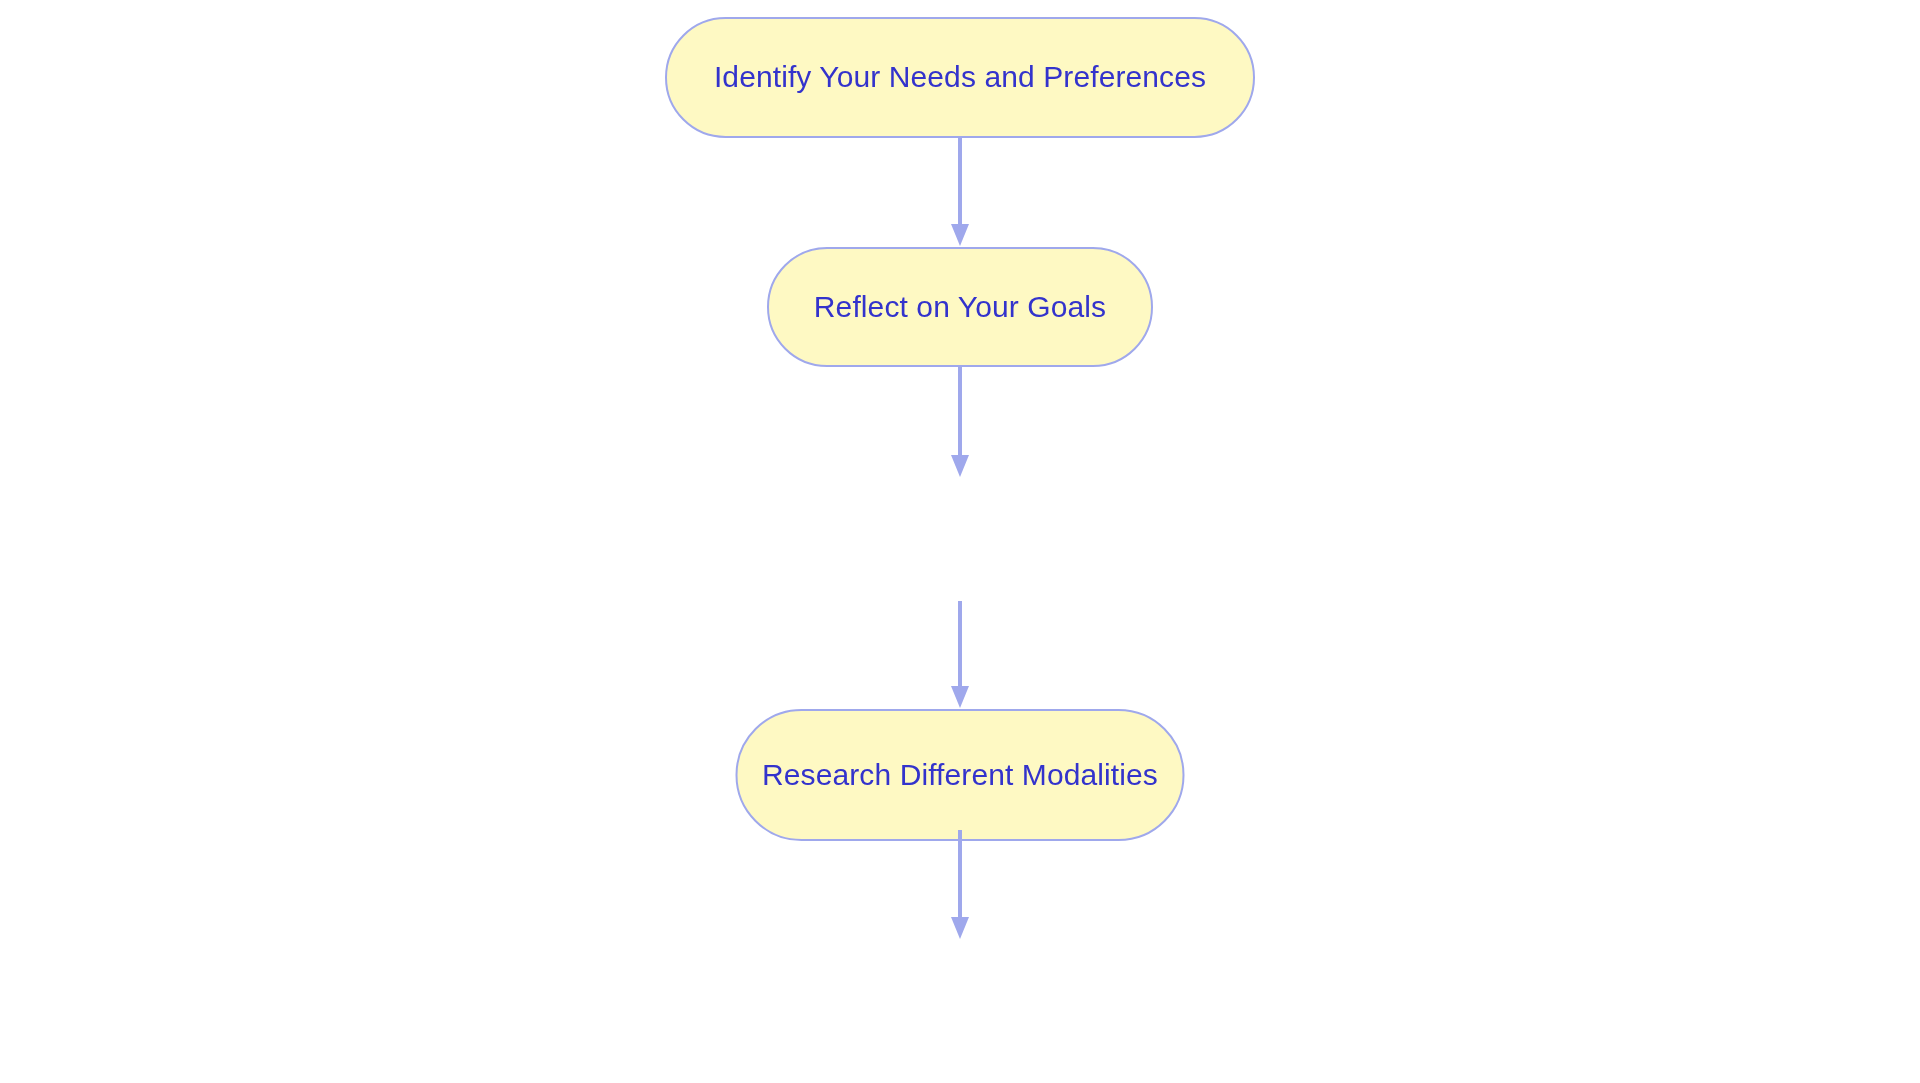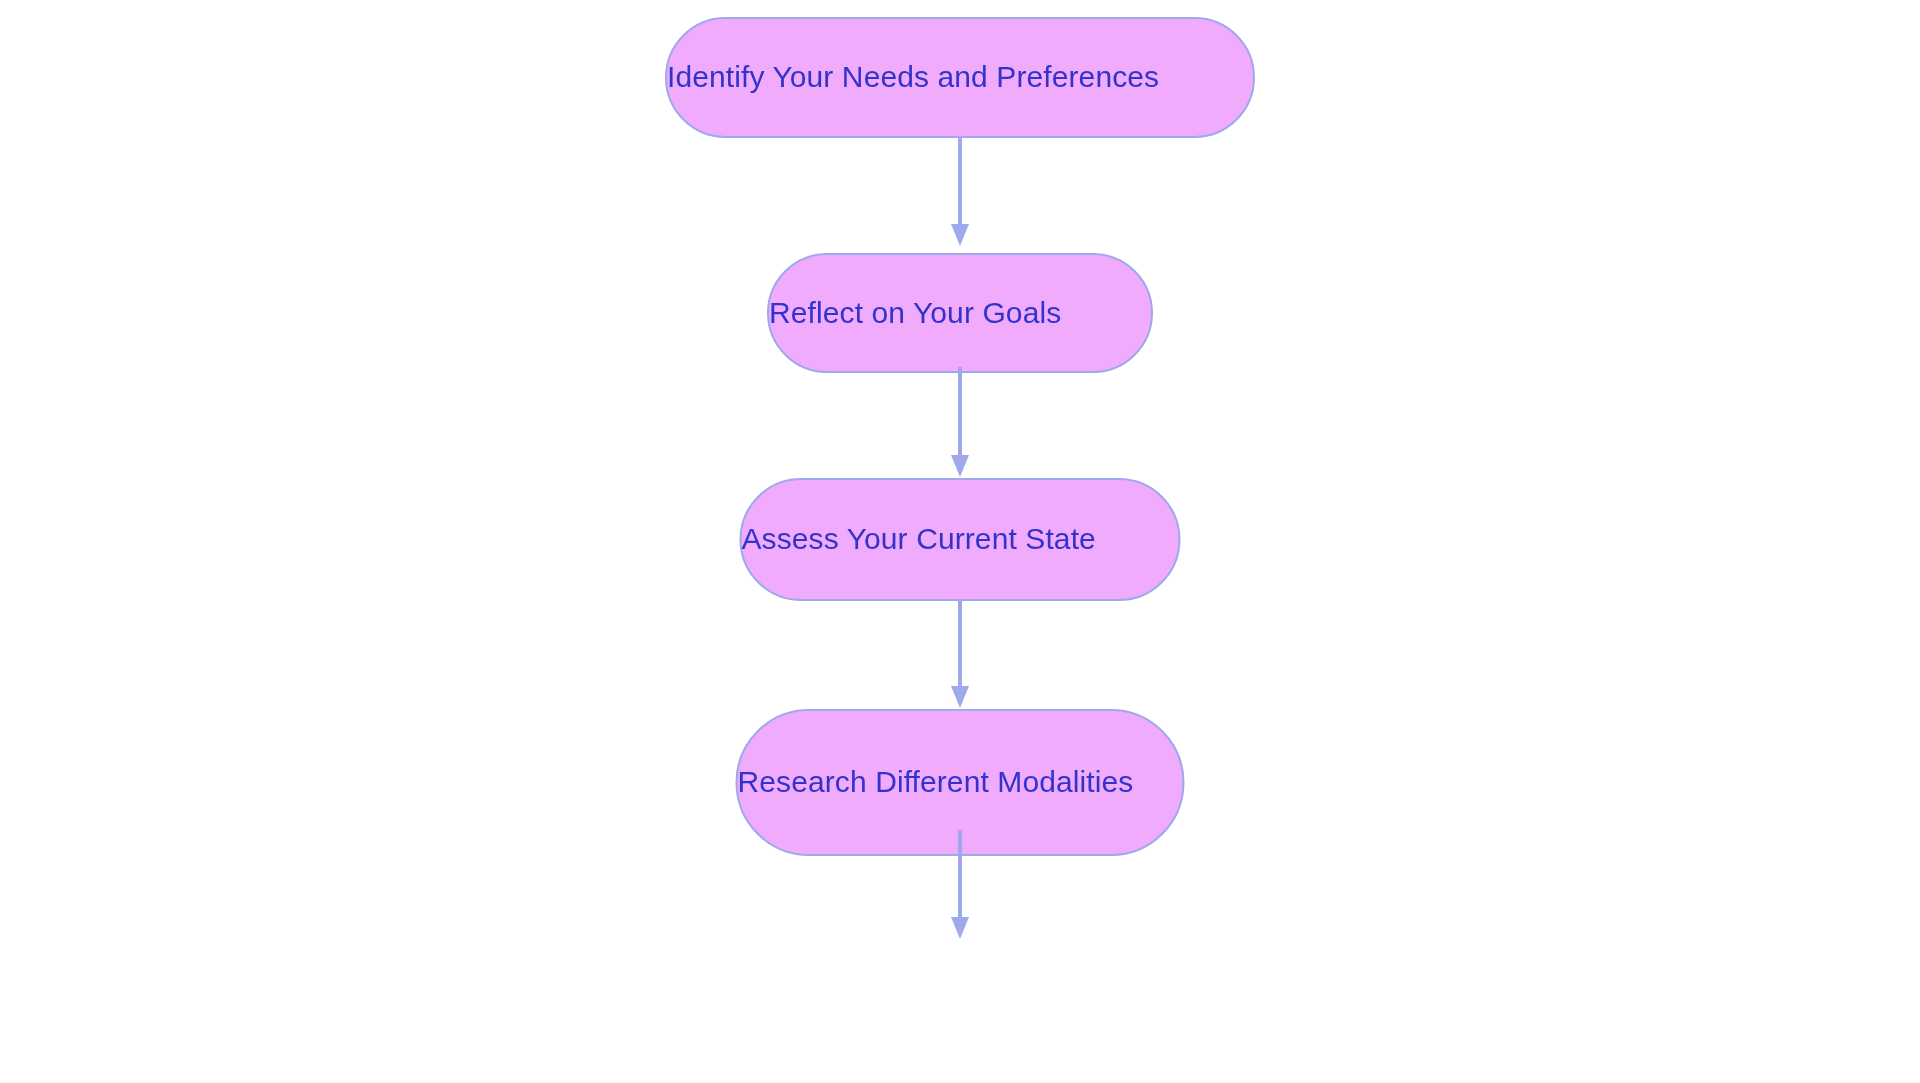--- a/index.html
+++ b/index.html
@@ -20,44 +20,45 @@
     width: 1920px;
     height: 1083px;
     background: #ffffff;
   }
 
   .flow-node {
     position: absolute;
     box-sizing: border-box;
     display: flex;
     align-items: center;
-    background: #f0abfc;
+    justify-content: center;
+    background: #fef9c3;
     border: 2px solid #9fa8ec;
     border-radius: 999px;
     transform: translateX(-50%);
     left: 960px;
   }
 
   .flow-node-label {
     color: #3333cc;
     font-family: "Liberation Sans", "DejaVu Sans", sans-serif;
     font-size: 30px;
     font-weight: 400;
     line-height: 1.15;
     letter-spacing: 0.1px;
     white-space: nowrap;
     text-align: center;
     user-select: none;
   }
 
   
   .node-1 { top: 17px;  width: 590px; height: 121px; }
-  .node-2 { top: 247px; width: 386px; height: 120px; margin-top: 6px; }
+  .node-2 { top: 247px; width: 386px; height: 120px; }
   .node-3 { top: 478px; width: 441px; height: 123px; }
-  .node-4 { top: 709px; width: 449px; height: 147px; }
+  .node-4 { top: 709px; width: 449px; height: 132px; }
   .node-5 { top: 940px; width: 435px; height: 123px; }
 
   
   .flow-connector {
     position: absolute;
     left: 960px;
     transform: translateX(-50%);
     width: 30px;
     pointer-events: none;
   }
@@ -88,23 +89,20 @@
     <span class="flow-node-label">Reflect on Your Goals</span>
   </div>
 
   <div class="flow-connector conn-2">
     <svg width="30" height="111" viewBox="0 0 30 111" xmlns="http://www.w3.org/2000/svg" aria-hidden="true">
       <line x1="15" y1="0" x2="15" y2="90" stroke="#9fa8ec" stroke-width="4"></line>
       <polygon points="6,88 24,88 15,110" fill="#9fa8ec"></polygon>
     </svg>
   </div>
 
-  <div class="flow-node node-3">
-    <span class="flow-node-label">Assess Your Current State</span>
-  </div>
 
   <div class="flow-connector conn-3">
     <svg width="30" height="108" viewBox="0 0 30 108" xmlns="http://www.w3.org/2000/svg" aria-hidden="true">
       <line x1="15" y1="0" x2="15" y2="87" stroke="#9fa8ec" stroke-width="4"></line>
       <polygon points="6,85 24,85 15,107" fill="#9fa8ec"></polygon>
     </svg>
   </div>
 
   <div class="flow-node node-4">
     <span class="flow-node-label">Research Different Modalities</span>

